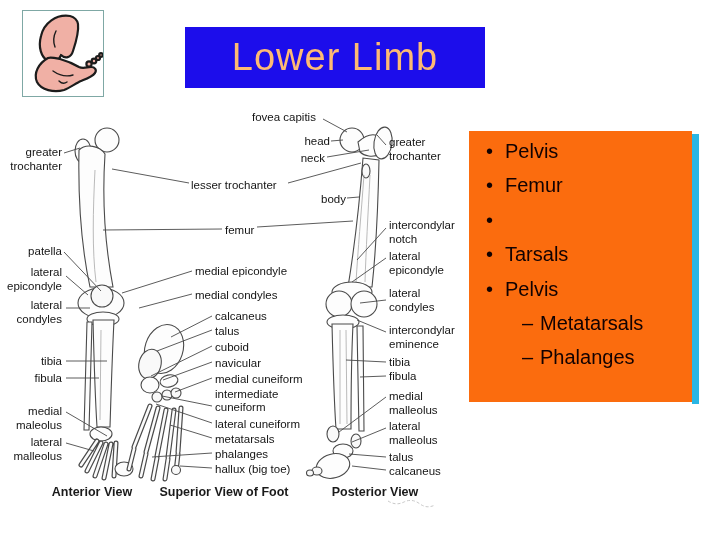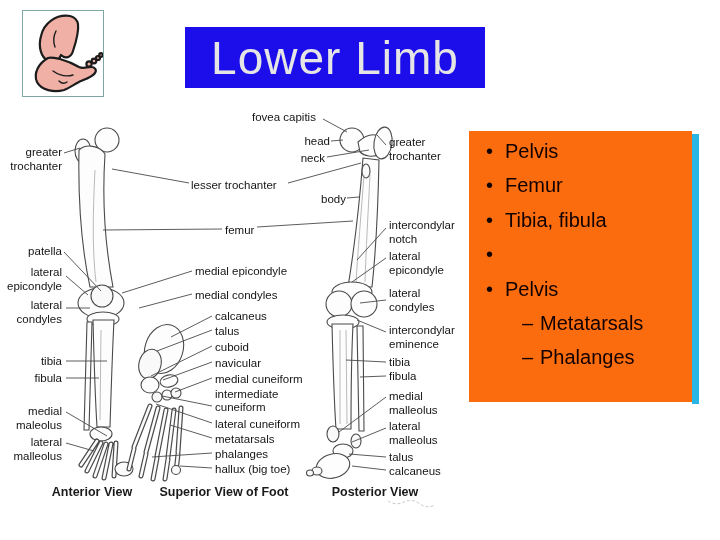--- a/index.html
+++ b/index.html
@@ -6,21 +6,21 @@
   .slide{position:relative;width:720px;height:540px;background:#ffffff;overflow:hidden;
          font-family:"Liberation Sans", sans-serif;}
 
   
   .logo{position:absolute;left:22px;top:10px;width:82px;height:87px;background:#fff;
         border:1px solid var(--logo-border,#7fa8a5);box-sizing:border-box;}
 
   
   .titlebar{position:absolute;left:185px;top:27px;width:300px;height:61px;
             background:var(--title-bg,#1c0deb);display:flex;align-items:center;justify-content:center;}
-  .titlebar .t{font-size:46px;letter-spacing:1px;color:#e5e5e5;}
+  .titlebar .t{font-size:38px;letter-spacing:1px;color:#fdba74;}
 
   
   .panel{position:absolute;left:469px;top:131px;width:223px;height:271px;
          background:var(--panel-bg,#fb6c0e);}
   .panel-accent{position:absolute;left:692px;top:134px;width:7px;height:270px;
                 background:var(--panel-accent,#2ab6e4);}
   .topics{padding-top:3px;}
   .li{display:flex;align-items:baseline;line-height:34.4px;font-size:20px;color:#120202;}
   .li .marker{margin-left:17px;width:19px;flex:none;}
   .li.sub .marker{margin-left:53px;width:18px;}
@@ -201,24 +201,24 @@
       <div class="li">
         <span class="marker">•</span>
         <span>Pelvis</span>
       </div>
       <div class="li">
         <span class="marker">•</span>
         <span>Femur</span>
       </div>
       <div class="li">
         <span class="marker">•</span>
-        <span>Tibia, fibula</span>
-      </div>
-      <div class="li">
-        <span class="marker">•</span>
+      </div>
+      <div class="li">
+        <span class="marker">•</span>
+        <span>Tarsals</span>
       </div>
       <div class="li">
         <span class="marker">•</span>
         <span>Pelvis</span>
       </div>
       <div class="li sub">
         <span class="marker">–</span>
         <span>Metatarsals</span>
       </div>
       <div class="li sub">

